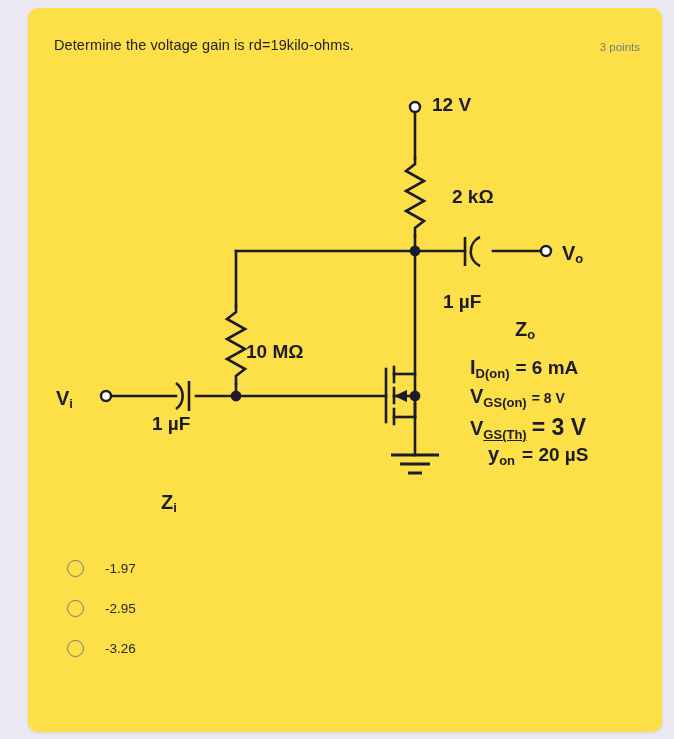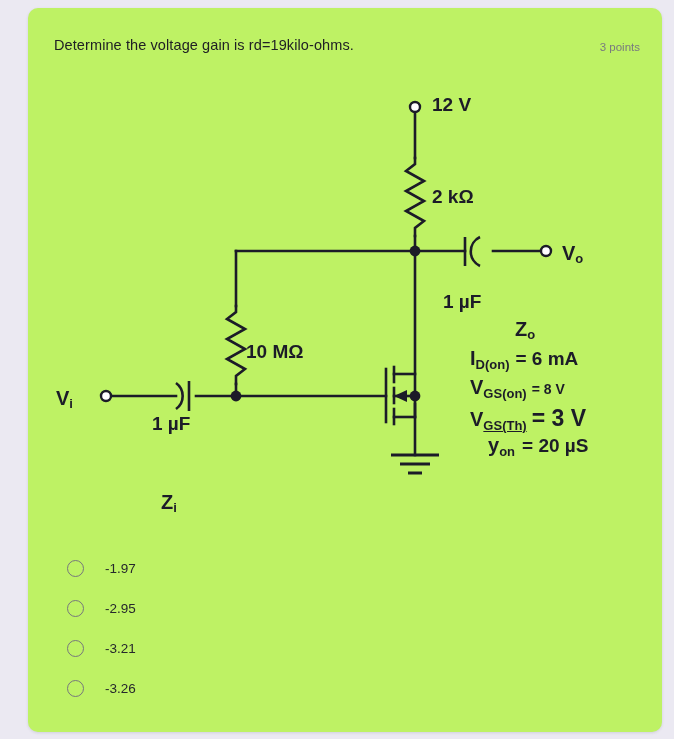--- a/index.html
+++ b/index.html
@@ -6,21 +6,21 @@
   body{
     width:674px;height:739px;
     background:#ebe9f2;
     font-family:"Liberation Sans", sans-serif;
     overflow:hidden;
   }
   #card{
     position:absolute;
     left:28px; top:8px;
     width:634px; height:724px;
-    background:#bef264;
+    background:#fde047;
     border-radius:10px;
     box-shadow:0 1px 3px rgba(60,60,90,.14);
     box-sizing:border-box;
     overflow:hidden;
   }
 
   
   #q-title{
     position:absolute; left:26px; top:29px;
     font-size:14.5px; color:#202124; letter-spacing:.1px;
@@ -130,21 +130,21 @@
       <g stroke="#1c1c28" stroke-width="3" stroke-linecap="butt">
         <line x1="363" y1="447" x2="411" y2="447"></line>
         <line x1="372" y1="456" x2="402" y2="456"></line>
         <line x1="380" y1="465" x2="394" y2="465"></line>
       </g>
     </svg>
   </div>
 
   <div style="position:absolute;left:404px;top:86px;font-size:19px;color:#1c1c28;font-weight:600;">12 V</div>
 
-  <div style="position:absolute;left:404px;top:178px;font-size:19px;color:#1c1c28;font-weight:600;">2 kΩ</div>
+  <div style="position:absolute;left:424px;top:178px;font-size:19px;color:#1c1c28;font-weight:600;">2 kΩ</div>
 
   <div style="position:absolute;left:218px;top:333px;font-size:19px;color:#1c1c28;font-weight:600;">10 MΩ</div>
 
   <div style="position:absolute;left:124px;top:405px;font-size:19px;color:#1c1c28;font-weight:600;">1 µF</div>
 
   <div style="position:absolute;left:415px;top:283px;font-size:19px;color:#1c1c28;font-weight:600;">1 µF</div>
 
   <div style="position:absolute;left:28px;top:379px;font-size:20px;color:#1c1c28;font-weight:700;">
     <span>V</span><span style="font-size:13px;vertical-align:-3px;">i</span>
   </div>
@@ -154,21 +154,21 @@
   </div>
 
   <div style="position:absolute;left:133px;top:483px;font-size:20px;color:#1c1c28;font-weight:700;">
     <span>Z</span><span style="font-size:13px;vertical-align:-3px;">i</span>
   </div>
 
   <div style="position:absolute;left:487px;top:310px;font-size:20px;color:#1c1c28;font-weight:700;">
     <span>Z</span><span style="font-size:13px;vertical-align:-3px;">o</span>
   </div>
 
-  <div style="position:absolute;left:442px;top:339px;color:#1c1c28;font-weight:700;">
+  <div style="position:absolute;left:442px;top:348px;color:#1c1c28;font-weight:700;">
     <div style="height:29px;white-space:nowrap;">
       <span style="font-size:20px;">I</span><span style="font-size:13px;vertical-align:-4px;">D(on)</span><span style="font-size:19px;margin-left:6px;">= 6 mA</span>
     </div>
     <div style="height:29px;white-space:nowrap;">
       <span style="font-size:20px;">V</span><span style="font-size:13px;vertical-align:-4px;">GS(on)</span><span style="font-size:14px;margin-left:5px;text-align:center;">= 8 V</span>
     </div>
     <div style="height:29px;white-space:nowrap;">
       <span style="font-size:20px;">V</span><span style="font-size:13px;vertical-align:-4px;text-decoration:underline;">GS(Th)</span><span style="font-size:23px;margin-left:5px;">= 3 V</span>
     </div>
     <div style="height:29px;white-space:nowrap;margin-left:18px;">
@@ -180,21 +180,17 @@
     <div class="opt">
       <span class="radio"></span>
       <span class="opt-label">-1.97</span>
     </div>
     <div class="opt">
       <span class="radio"></span>
       <span class="opt-label">-2.95</span>
     </div>
     <div class="opt">
       <span class="radio"></span>
-      <span class="opt-label">-3.21</span>
-    </div>
-    <div class="opt">
-      <span class="radio"></span>
       <span class="opt-label">-3.26</span>
     </div>
   </div>
 
 </div>
 
 </body></html>

